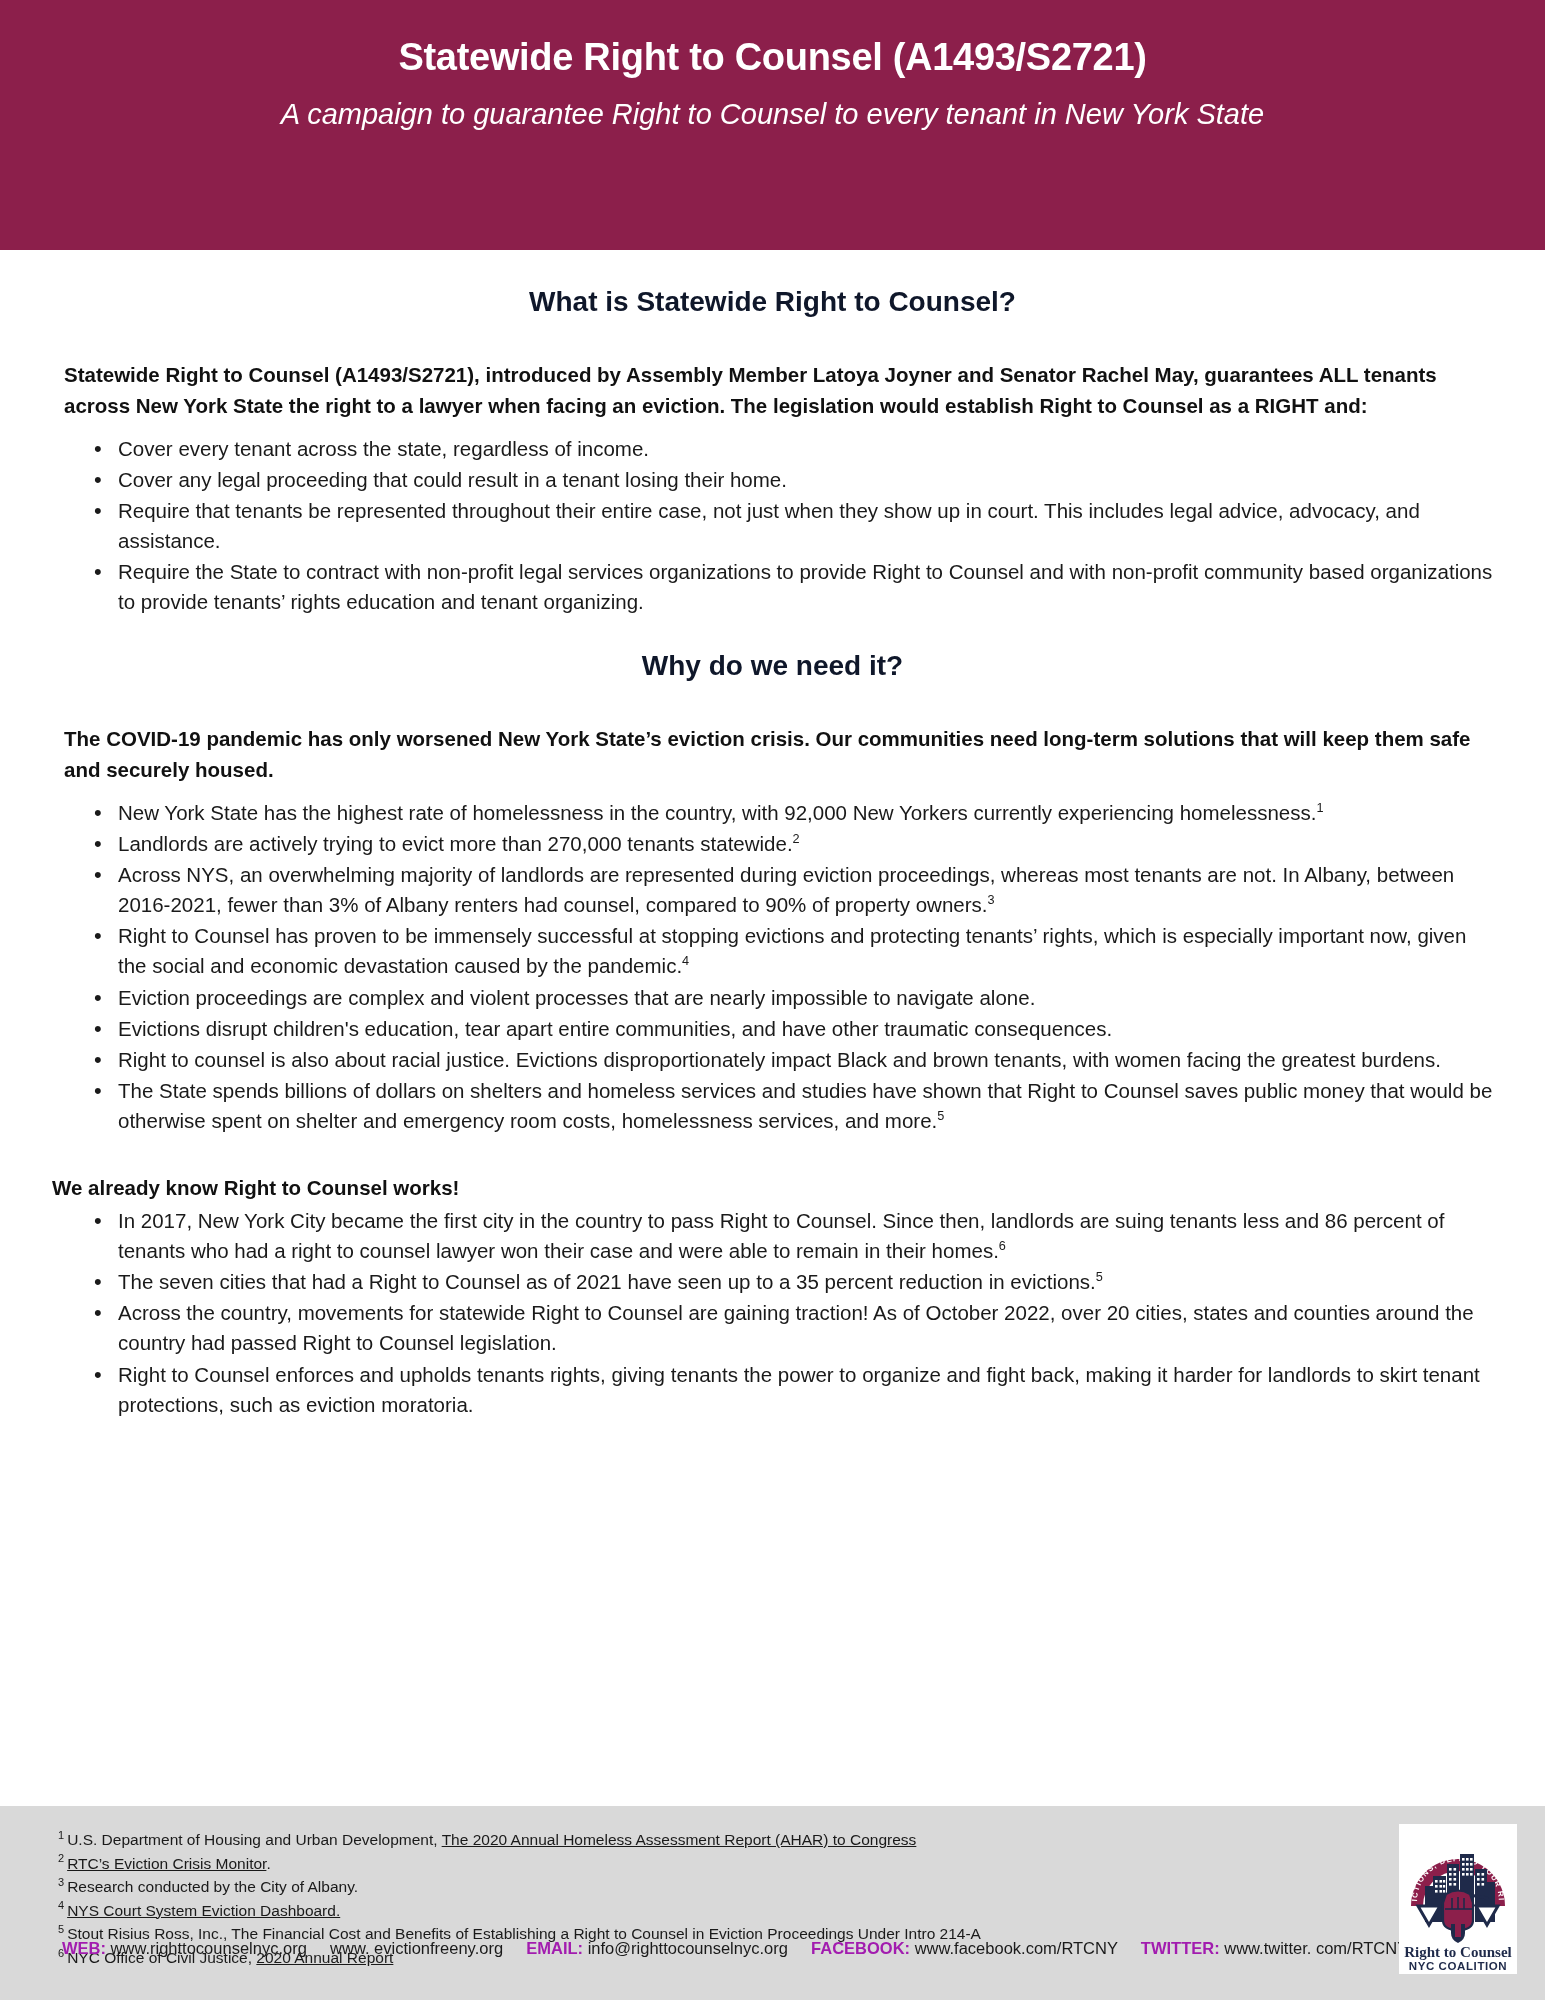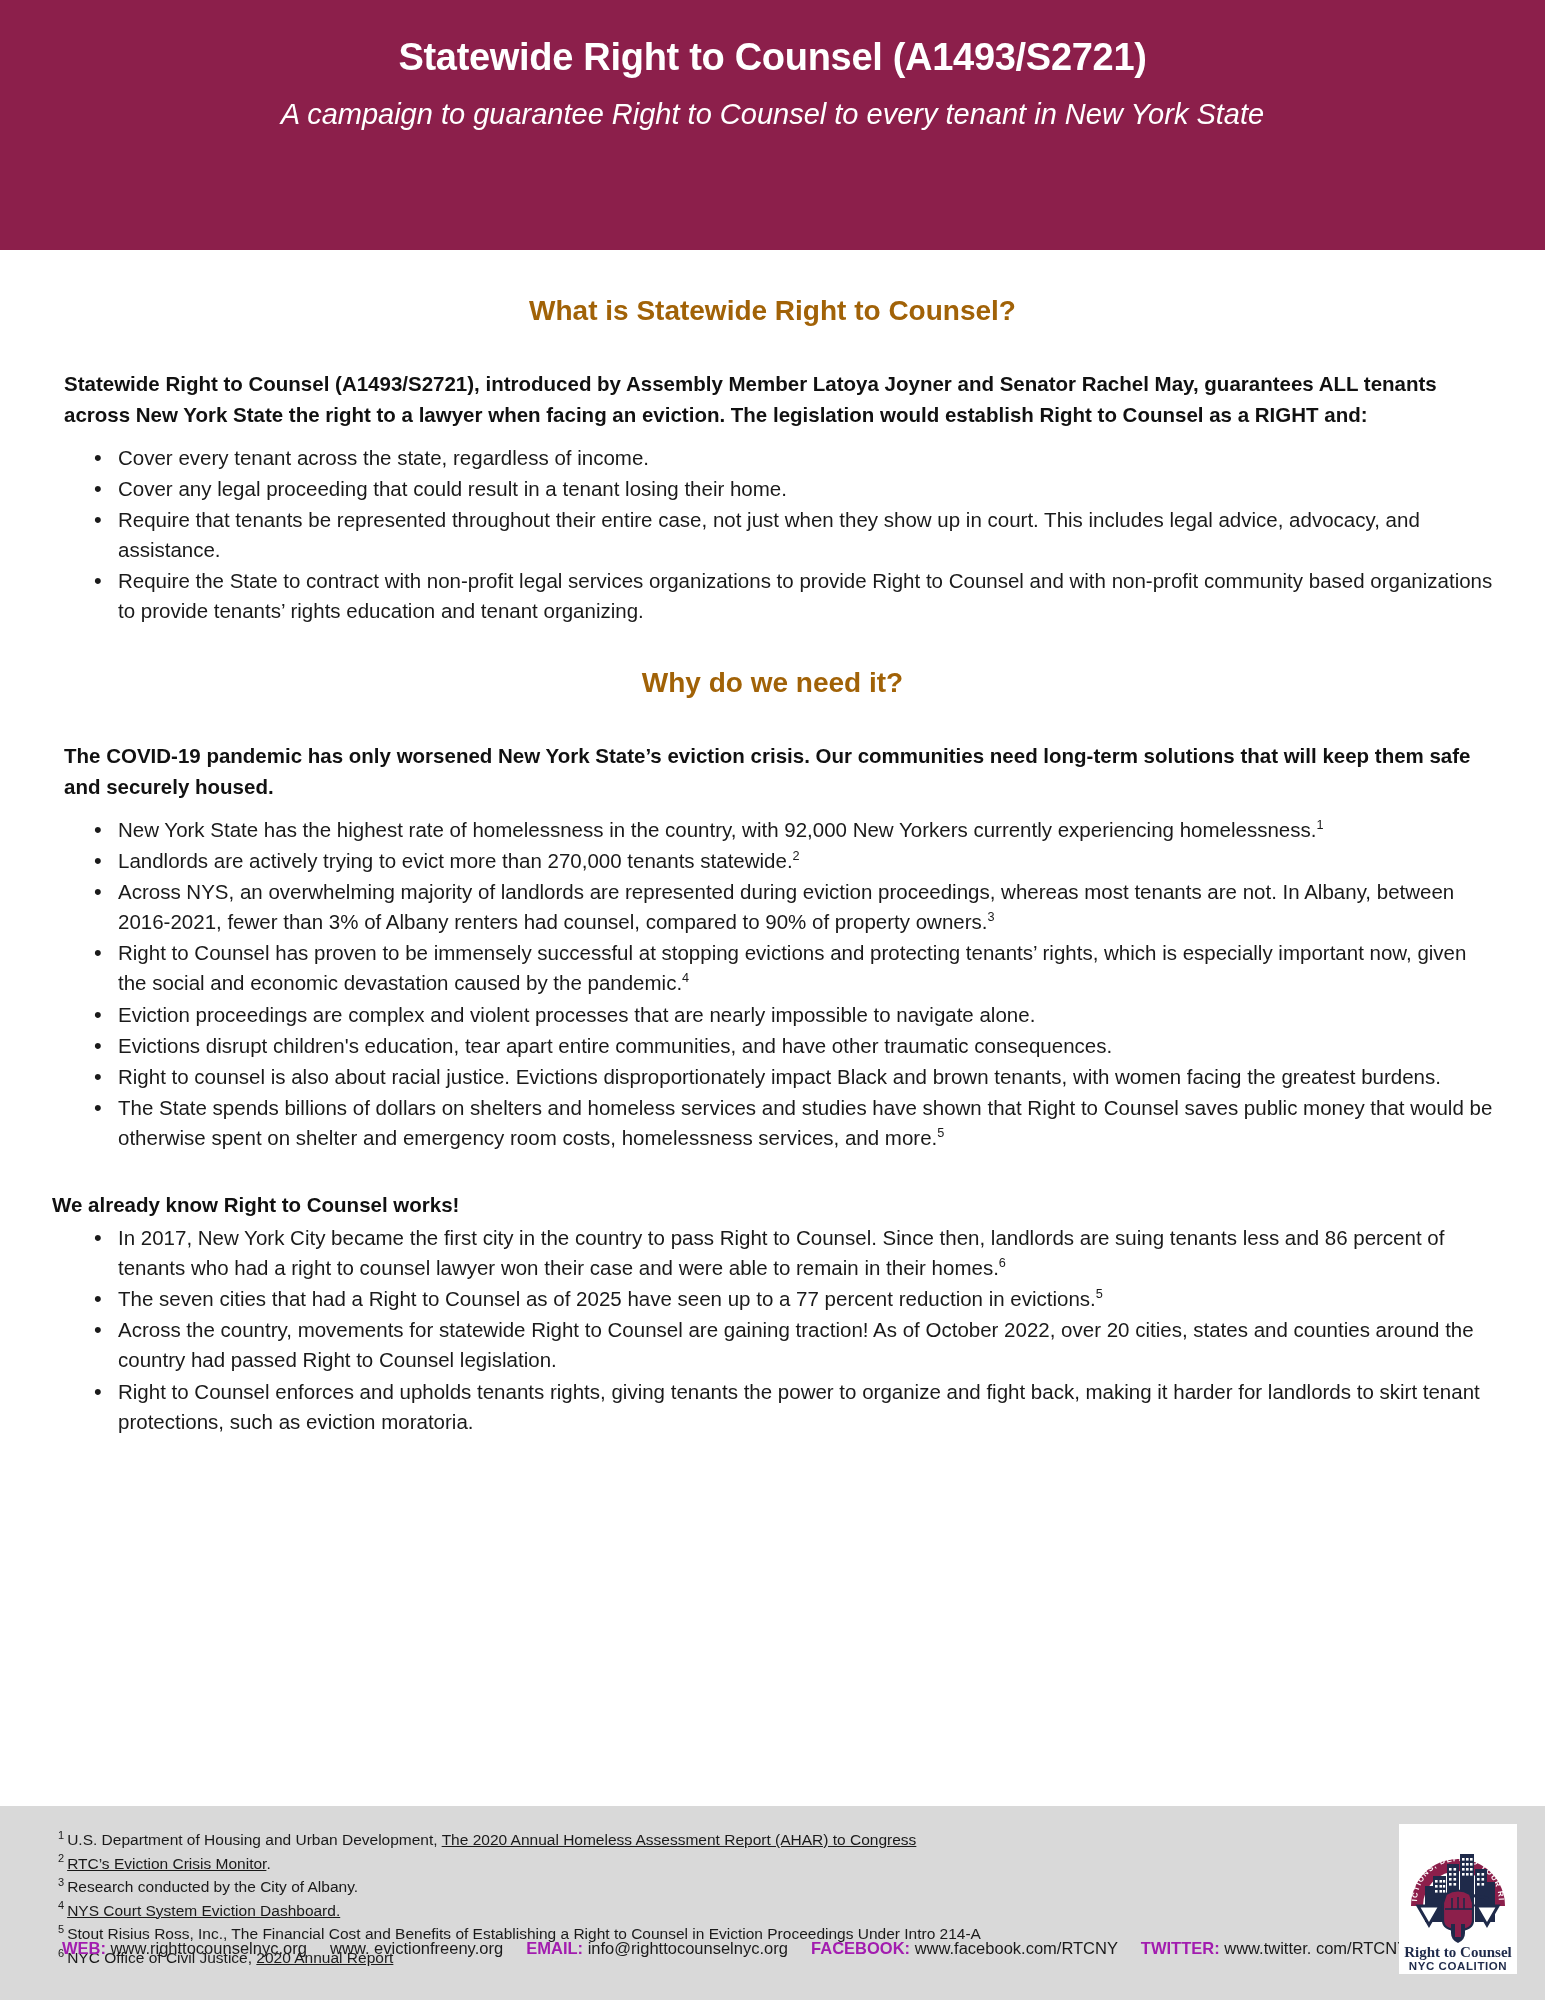--- a/index.html
+++ b/index.html
@@ -43,24 +43,24 @@
     line-height: 1.2;
   }
 
   
   .page-body {
     padding: 0 52px;
     box-sizing: border-box;
   }
   .section-heading {
     text-align: center;
-    color: #a16207;
+    color: #0f172a;
     font-size: 28px;
     font-weight: bold;
-    margin: 9px;
+    margin: 0;
     padding: 0;
   }
   .sec1-heading { padding-top: 36px; }
   .sec2-heading { padding-top: 32px; }
 
   .lead {
     font-size: 20.5px;
     font-weight: bold;
     line-height: 1.50;
     margin: 12px;
@@ -187,21 +187,21 @@
       <li><span>Right to Counsel has proven to be immensely successful at stopping evictions and protecting tenants’ rights, which is especially important now, given the social and economic devastation caused by the pandemic.</span><sup>4</sup></li>
       <li><span>Eviction proceedings are complex and violent processes that are nearly impossible to navigate alone.</span></li>
       <li><span>Evictions disrupt children's education, tear apart entire communities, and have other traumatic consequences.</span></li>
       <li><span>Right to counsel is also about racial justice. Evictions disproportionately impact Black and brown tenants, with women facing the greatest burdens.</span></li>
       <li><span>The State spends billions of dollars on shelters and homeless services and studies have shown that Right to Counsel saves public money that would be otherwise spent on shelter and emergency room costs, homelessness services, and more.</span><sup>5</sup></li>
     </ul>
 
   <p class="sub-lead">We already know Right to Counsel works!</p>
   <ul class="bullets" id="list-works">
       <li><span>In 2017, New York City became the first city in the country to pass Right to Counsel. Since then, landlords are suing tenants less and 86 percent of tenants who had a right to counsel lawyer won their case and were able to remain in their homes.</span><sup>6</sup></li>
-      <li><span>The seven cities that had a Right to Counsel as of 2025 have seen up to a 77 percent reduction in evictions.</span><sup>5</sup></li>
+      <li><span>The seven cities that had a Right to Counsel as of 2021 have seen up to a 35 percent reduction in evictions.</span><sup>5</sup></li>
       <li><span>Across the country, movements for statewide Right to Counsel are gaining traction! As of October 2022, over 20 cities, states and counties around the country had passed Right to Counsel legislation.</span></li>
       <li><span>Right to Counsel enforces and upholds tenants rights, giving tenants the power to organize and fight back, making it harder for landlords to skirt tenant protections, such as eviction moratoria.</span></li>
     </ul>
 
 </div>
 
 <div class="footer">
 
   <div class="footnotes" id="footnotes">
       <div class="footnote"><span class="fn-num">1</span><span>U.S. Department of Housing and Urban Development, </span><span class="link-u">The 2020 Annual Homeless Assessment Report (AHAR) to Congress</span></div>

